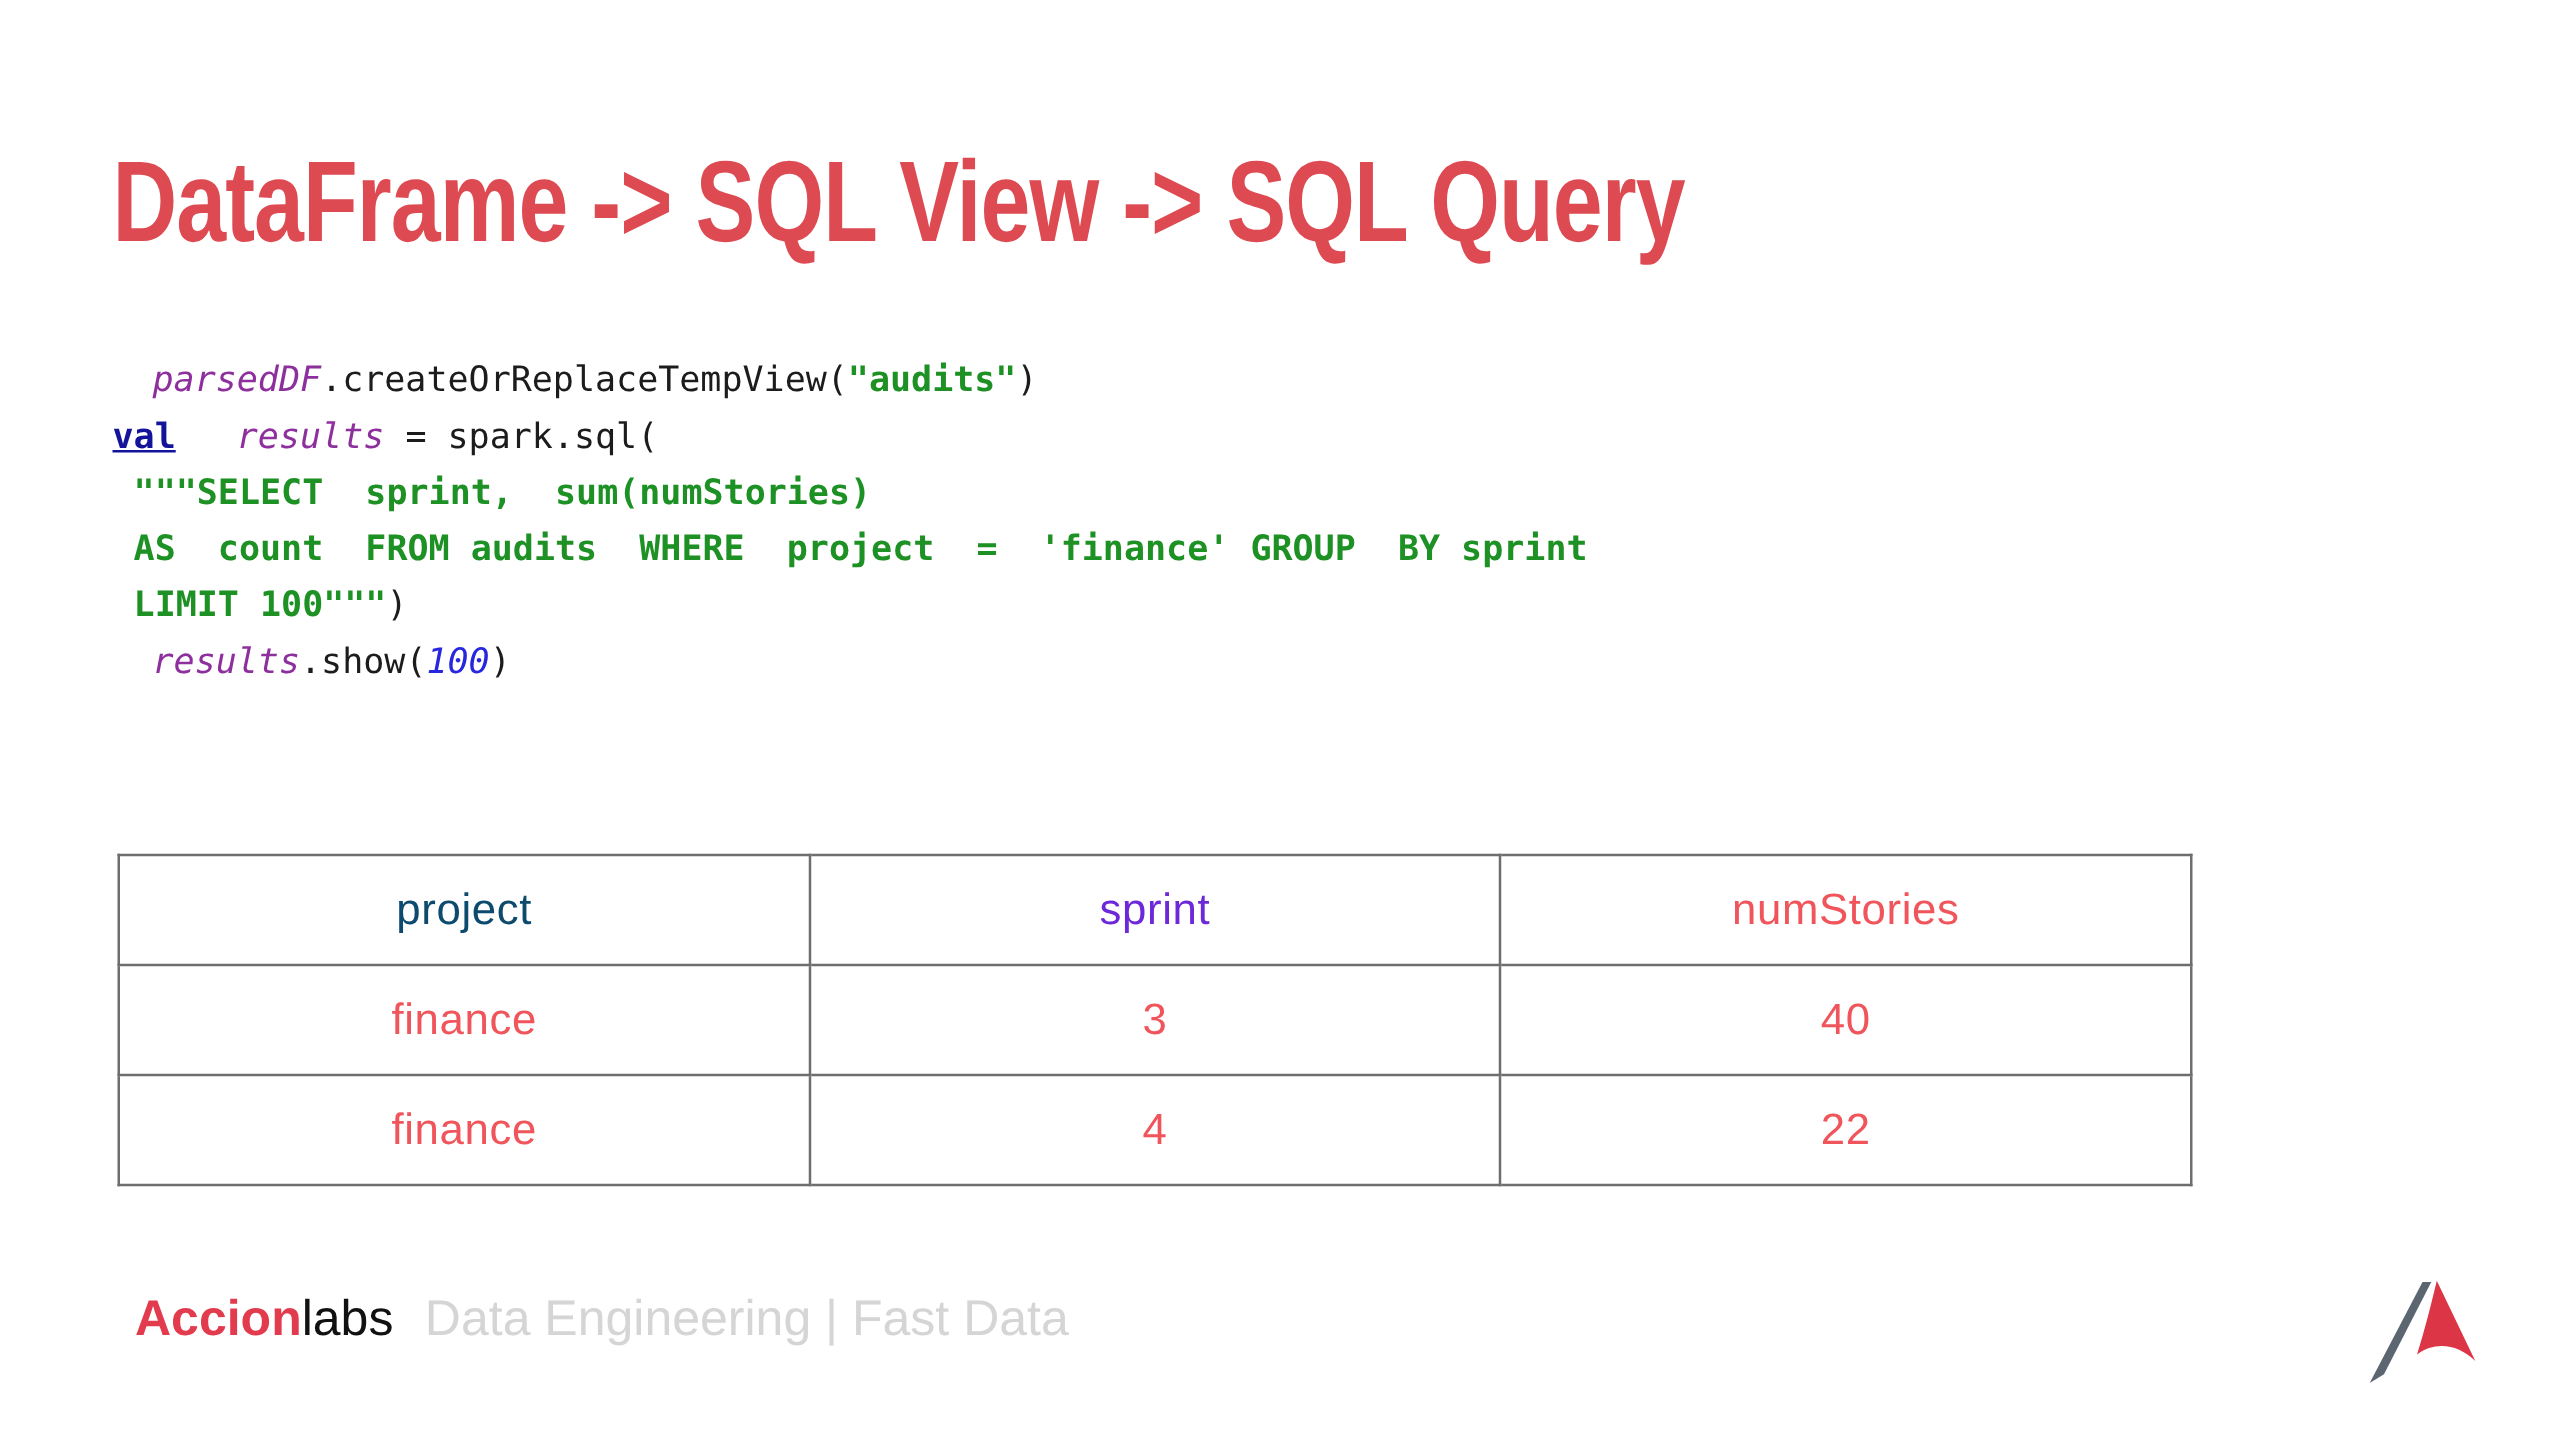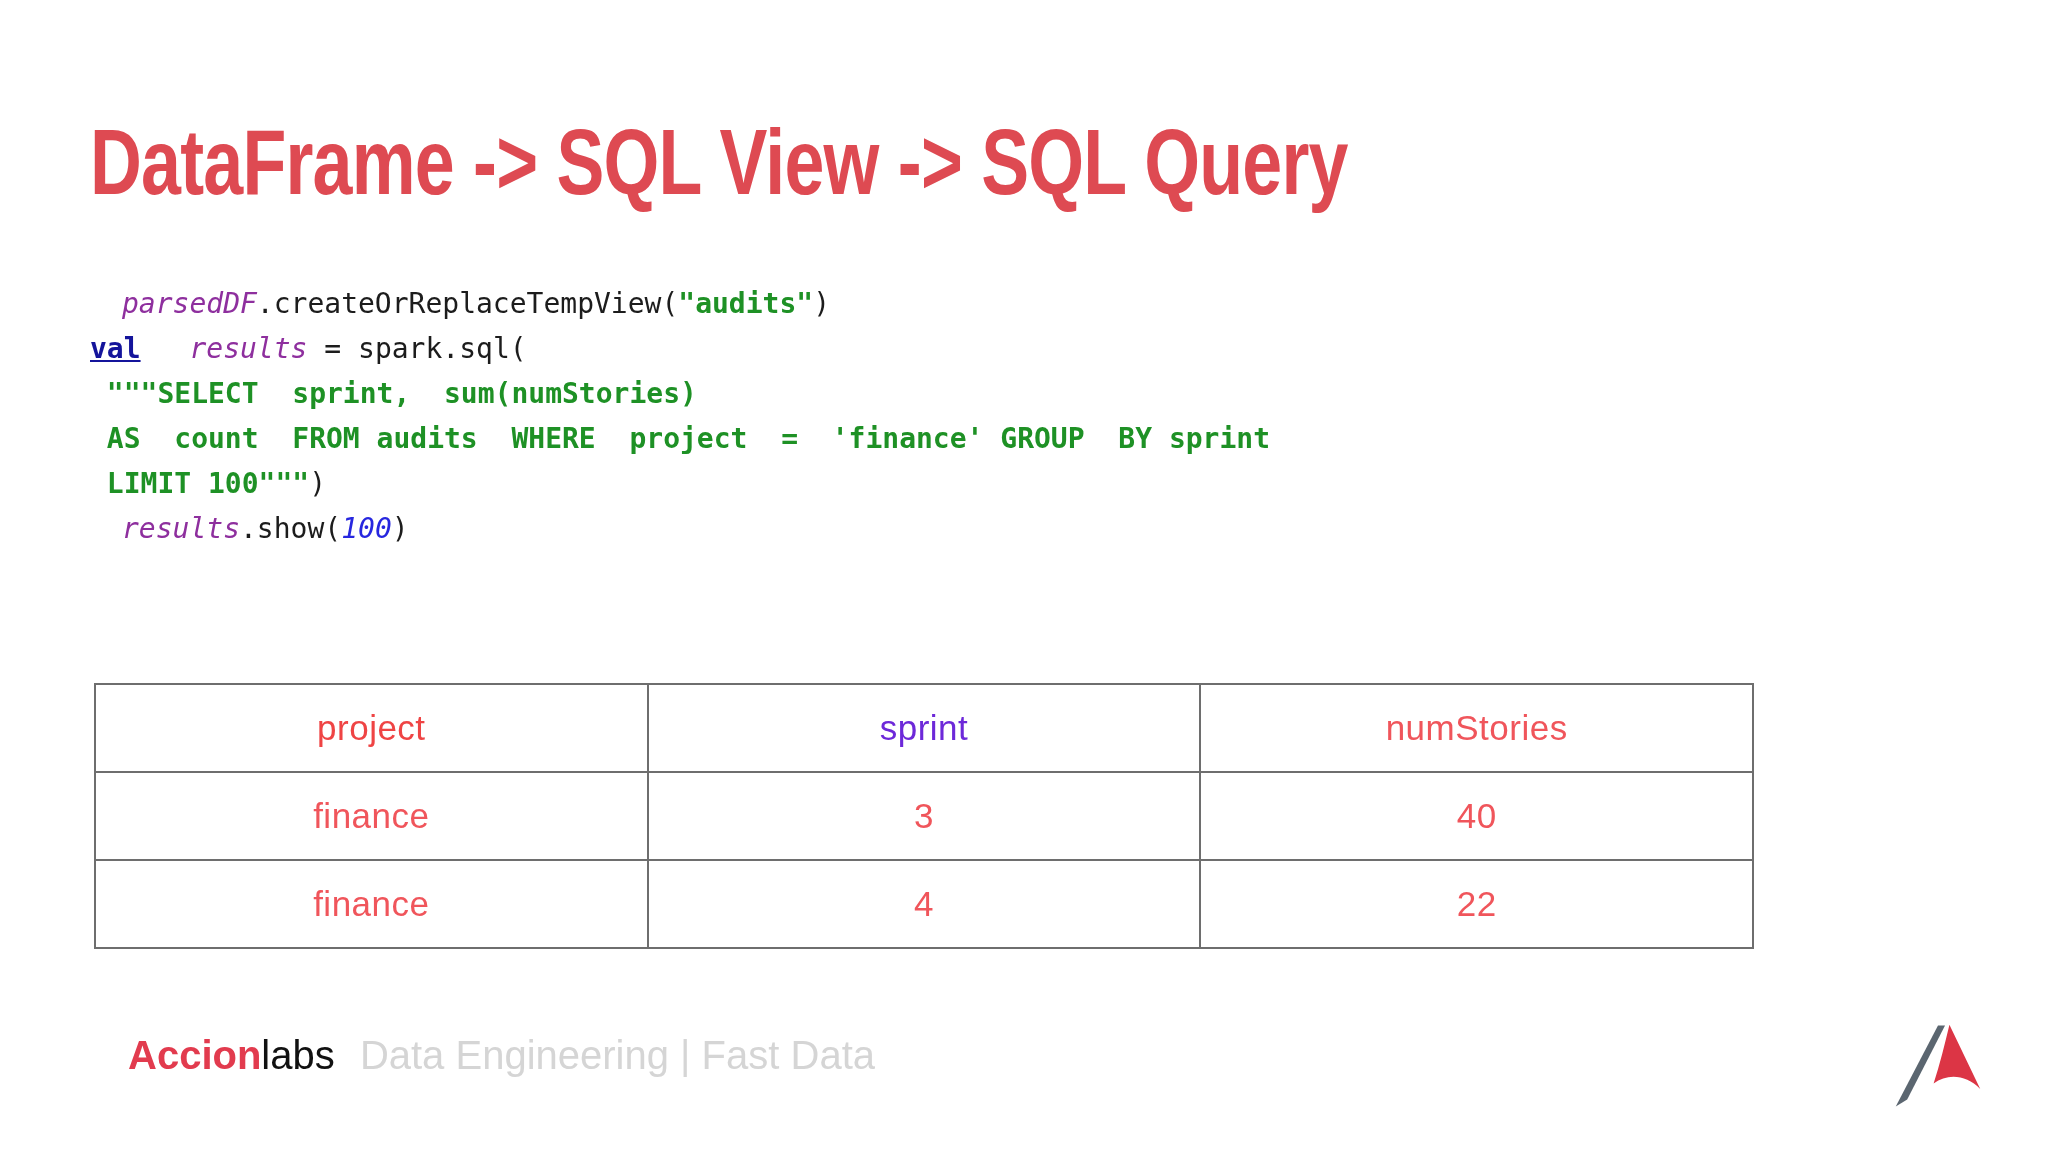--- a/index.html
+++ b/index.html
@@ -62,21 +62,20 @@
   .result-table th { height: 88px; }
   .result-table td { height: 88px; text-align: center; }
 
   
   .footer {
     position: absolute;
     left: 108px;
     top: 1033px;
     font-size: 40px;
     white-space: nowrap;
-    margin-left: 20px;
   }
   .footer .accion { font-weight: bold; }
   .footer .labs { font-weight: normal; color: #111111; }
   .footer .tagline { font-weight: normal; margin-left: 14px; }
 
   
   .logo {
     position: absolute;
     left: 1888px;
     top: 1022px;
@@ -89,21 +88,21 @@
 
 <div class="slide">
 
   <h1 class="title" style="color: rgb(222, 74, 82);">DataFrame -&gt; SQL View -&gt; SQL Query</h1>
 
   <div class="code" id="code-block"><div class="code-line"><span class="seg-var" style="color: rgb(142, 47, 158);">parsedDF</span><span class="seg-plain" style="color: rgb(28, 28, 28);">.createOrReplaceTempView(</span><span class="seg-string" style="color: rgb(30, 145, 37);">"audits"</span><span class="seg-plain" style="color: rgb(28, 28, 28);">)</span></div><div class="code-line"><span class="seg-keyword" style="color: rgb(20, 20, 155);">val</span><span class="seg-plain" style="color: rgb(28, 28, 28);"> </span><span class="seg-var" style="color: rgb(142, 47, 158);">results</span><span class="seg-plain" style="color: rgb(28, 28, 28);"> = spark.sql(</span></div><div class="code-line"><span class="seg-string" style="color: rgb(30, 145, 37);"> """SELECT  sprint,  sum(numStories)</span></div><div class="code-line"><span class="seg-string" style="color: rgb(30, 145, 37);"> AS  count  FROM audits  WHERE  project  =  'finance' GROUP  BY sprint</span></div><div class="code-line"><span class="seg-string" style="color: rgb(30, 145, 37);"> LIMIT 100"""</span><span class="seg-plain" style="color: rgb(28, 28, 28);">)</span></div><div class="code-line"><span class="seg-var" style="color: rgb(142, 47, 158);">results</span><span class="seg-plain" style="color: rgb(28, 28, 28);">.show(</span><span class="seg-number" style="color: rgb(39, 39, 223);">100</span><span class="seg-plain" style="color: rgb(28, 28, 28);">)</span></div></div>
 
   <table class="result-table">
     <thead>
       <tr>
-        <th style="color: #ef4444; border-color: rgb(110, 110, 110);">project</th>
+        <th style="color: #0c4a6e; border-color: rgb(110, 110, 110);">project</th>
         <th style="color: #6d28d9; border-color: rgb(110, 110, 110);">sprint</th>
         <th style="color: rgb(240, 85, 91); border-color: rgb(110, 110, 110); margin-left: 12px;">numStories</th>
       </tr>
     </thead>
     <tbody>
       <tr>
         <td style="color: rgb(240, 85, 91); border-color: rgb(110, 110, 110);">finance</td>
         <td style="color: rgb(240, 85, 91); border-color: rgb(110, 110, 110);">3</td>
         <td style="color: rgb(240, 85, 91); border-color: rgb(110, 110, 110);">40</td>
       </tr>

